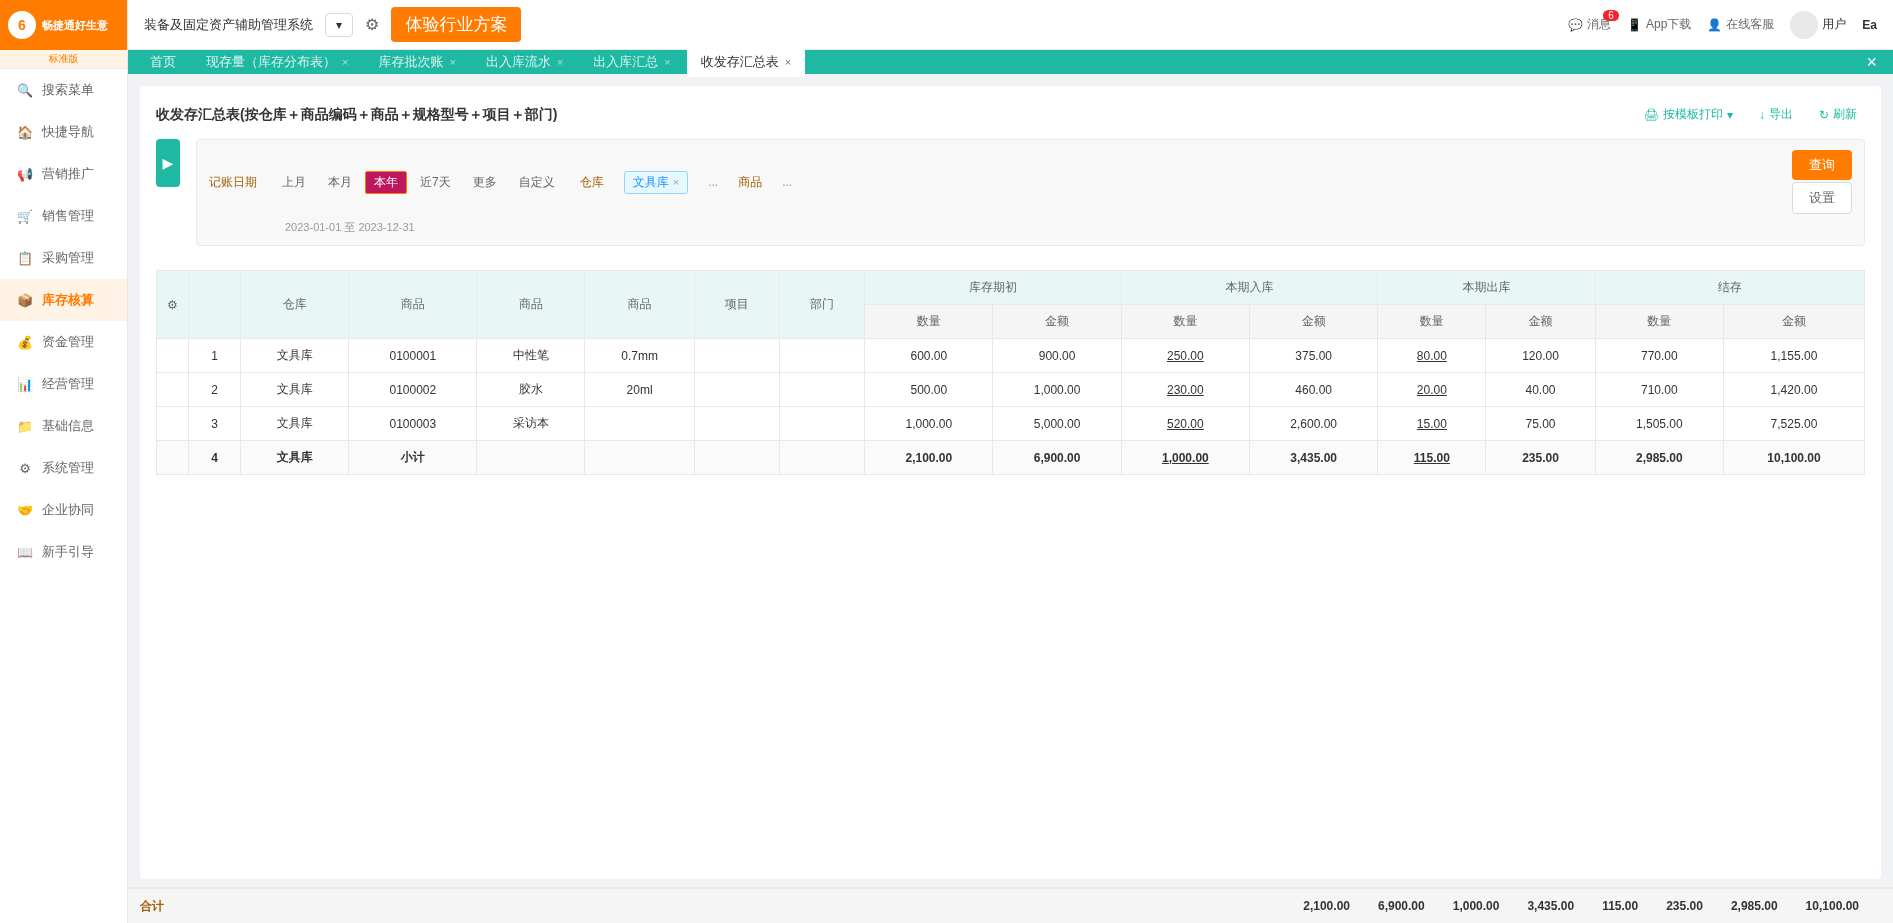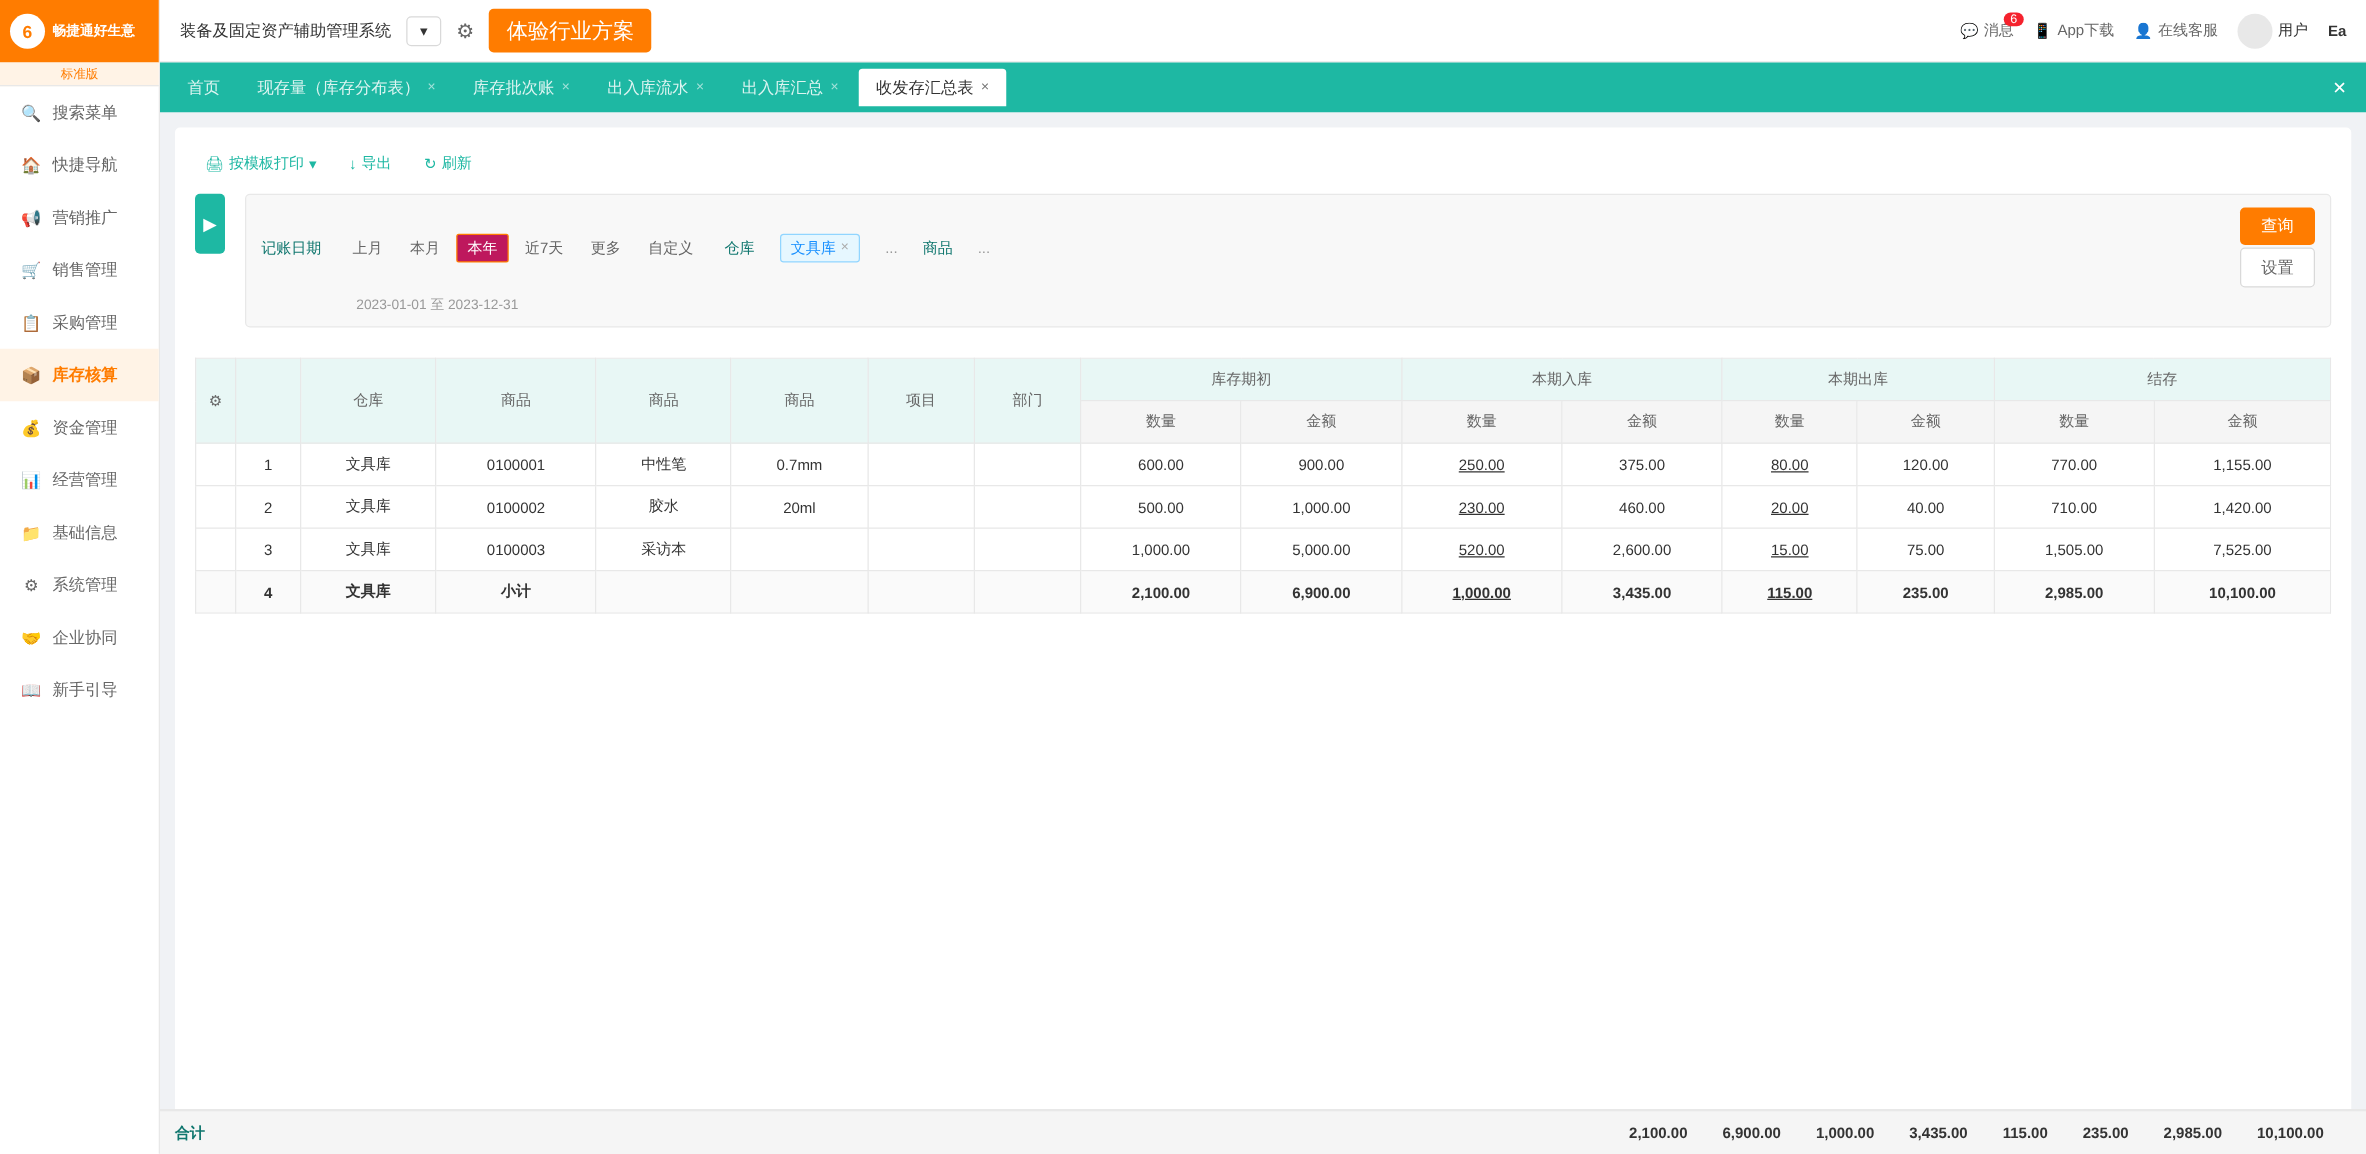--- a/index.html
+++ b/index.html
@@ -61,21 +61,21 @@
       border-radius: 8px; font-size: 10px; padding: 0 4px; min-width: 16px; text-align: center;
     }
     .topbar-user { display: flex; align-items: center; gap: 4px; cursor: pointer; }
     .topbar-avatar {
       width: 28px; height: 28px; background: #e8e8e8; border-radius: 50%;
       display: flex; align-items: center; justify-content: center; font-size: 12px; color: #666;
     }
 
     
     .tab-bar {
-      height: 40px; background: #1eb8a3; display: flex; align-items: center;
+      height: 24px; background: #1eb8a3; display: flex; align-items: center;
       padding: 0 8px; flex-shrink: 0; gap: 2px;
     }
     .tab-item {
       padding: 6px 14px; border-radius: 3px 3px 0 0; font-size: 13px;
       cursor: pointer; display: flex; align-items: center; gap: 6px; color: rgba(255,255,255,0.85);
       white-space: nowrap;
     }
     .tab-item.active { background: #fff; color: #333; font-weight: 500; }
     .tab-close { font-size: 11px; opacity: 0.7; }
     .tab-bar-wrapper { position: relative; flex: 1; display: flex; align-items: center; gap: 2px; }
@@ -109,21 +109,21 @@
       border: 1px solid #d9d9d9; background: #fff; color: #666; border-radius: 4px;
       padding: 6px 16px; font-size: 13px; cursor: pointer;
     }
 
     
     .filter-bar {
       background: #f8f8f8; border: 1px solid #e8e8e8; border-radius: 4px;
       padding: 10px 12px; margin-bottom: 12px;
     }
     .filter-row { display: flex; align-items: center; gap: 16px; flex-wrap: wrap; }
-    .filter-label { color: #0f766e; font-size: 12px; flex-shrink: 0; }
+    .filter-label { color: #a16207; font-size: 12px; flex-shrink: 0; }
     .filter-date-options { display: flex; align-items: center; gap: 4px; }
     .date-btn {
       padding: 2px 8px; border-radius: 3px; font-size: 12px; cursor: pointer;
       border: 1px solid transparent; color: #666; text-align: center;
     }
     .date-btn.active { background: #be185d; color: #fff; border-color: #ff7c00; border-radius: 2px; }
     .date-range { font-size: 11px; color: #999; margin-top: 2px; }
     .warehouse-tag {
       display: flex; align-items: center; gap: 4px; background: #e6f7ff;
       border: 1px solid #91d5ff; border-radius: 3px; padding: 2px 8px; font-size: 12px; color: #1890ff;
@@ -291,20 +291,21 @@
         <span class="tab-close">×</span>
       </div>
     </div>
     <span class="tab-bar-close-all">×</span>
   </div>
 
   <div class="content-area">
     <div class="page-container">
 
       <div class="page-title-row">
+        <div class="page-title">收发存汇总表(按仓库＋商品编码＋商品＋规格型号＋项目＋部门)</div>
         <div class="page-actions">
           <button class="action-btn">
             <span>🖨</span>
             <span>按模板打印</span>
             <span>▾</span>
           </button>
           <button class="action-btn">
             <span>↓</span>
             <span>导出</span>
           </button>

